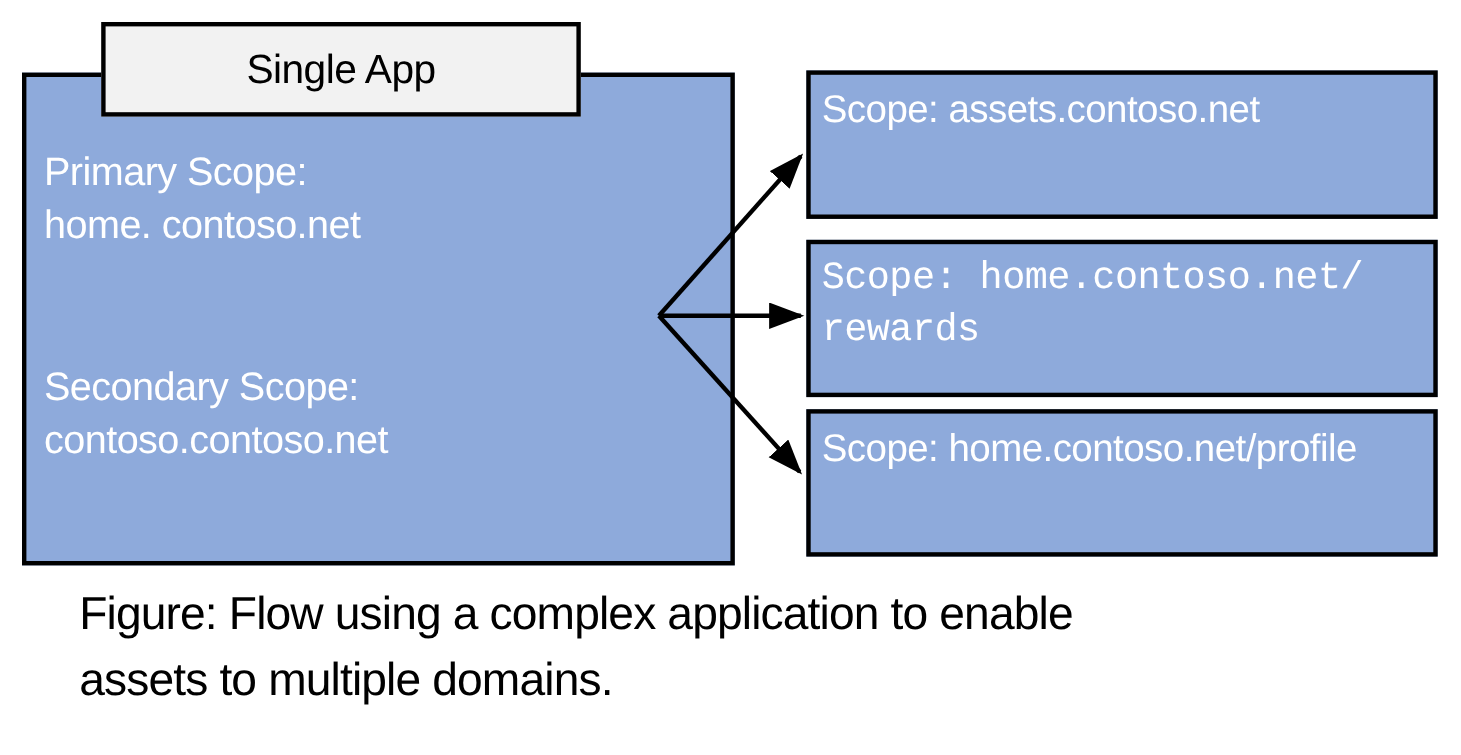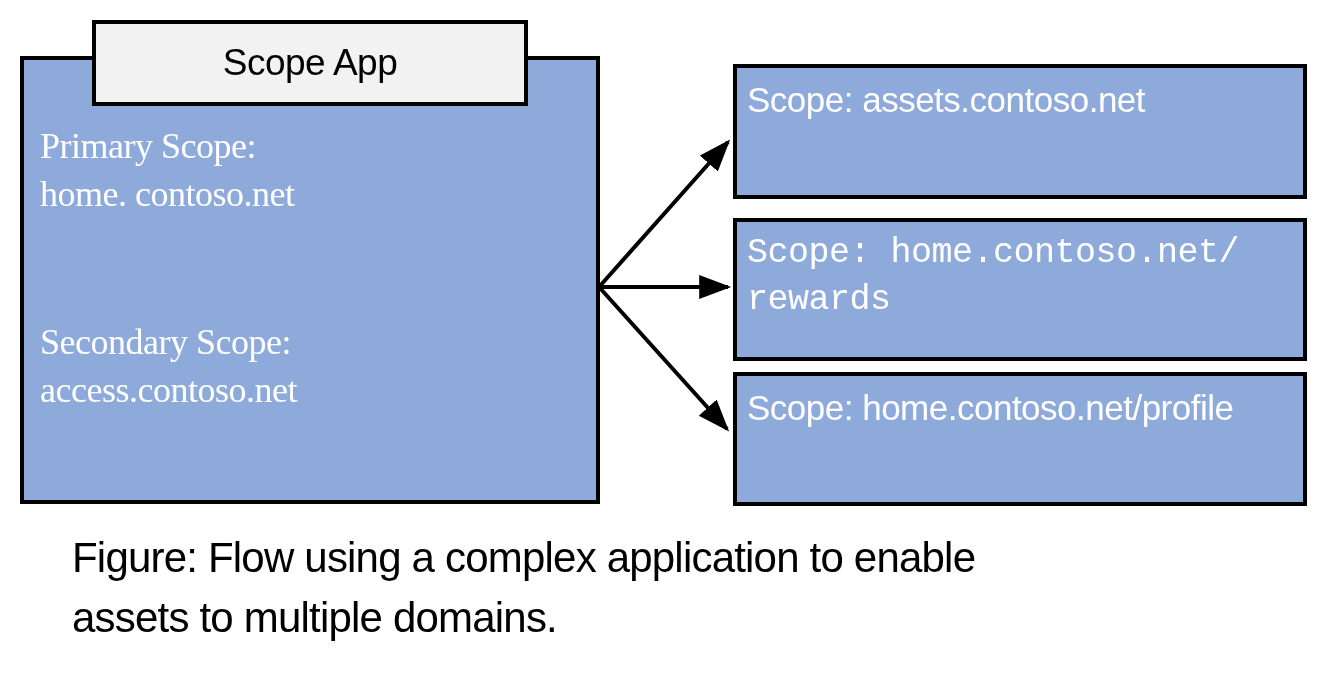--- a/index.html
+++ b/index.html
@@ -20,27 +20,26 @@
     position: relative;
     width: 1328px;
     height: 686px;
     background: var(--canvas-bg);
     overflow: hidden;
   }
   
   .app-box {
     position: absolute;
     left: 20px;
-    top: 56px;
-    width: 580px;
+    top: 66px;
+    width: 648px;
     height: 448px;
     background: var(--box-fill);
     border: 4px solid var(--box-border);
     z-index: 1;
-    font-family: Liberation Serif, serif;
   }
   .scope-text {
     position: absolute;
     left: 16px;
     right: 10px;
     color: var(--text-on-blue);
     font-size: 36px;
     line-height: 48px;
     white-space: pre-line;
     letter-spacing: -0.5px;
@@ -110,24 +109,24 @@
 </style>
 </head>
 <body>
 
 <div class="canvas">
 
   <div class="app-box">
     <div class="scope-text primary">Primary Scope:
 home. contoso.net</div>
     <div class="scope-text secondary">Secondary Scope:
-access.contoso.net</div>
+contoso.contoso.net</div>
   </div>
 
-  <div class="app-label">Scope App</div>
+  <div class="app-label">Single App</div>
 
   <svg class="arrows" viewBox="0 0 1328 686" xmlns="http://www.w3.org/2000/svg">
     <defs>
       <marker id="ah" markerWidth="9" markerHeight="7" refX="7.2" refY="3" orient="auto" markerUnits="strokeWidth">
         <path d="M0,0 L8,3 L0,6 Z" fill="#000000"></path>
       </marker>
     </defs>
     <line x1="599" y1="287" x2="728" y2="142" marker-end="url(#ah)"></line>
     <line x1="599" y1="287" x2="728" y2="287" marker-end="url(#ah)"></line>
     <line x1="599" y1="287" x2="727" y2="429" marker-end="url(#ah)"></line>

